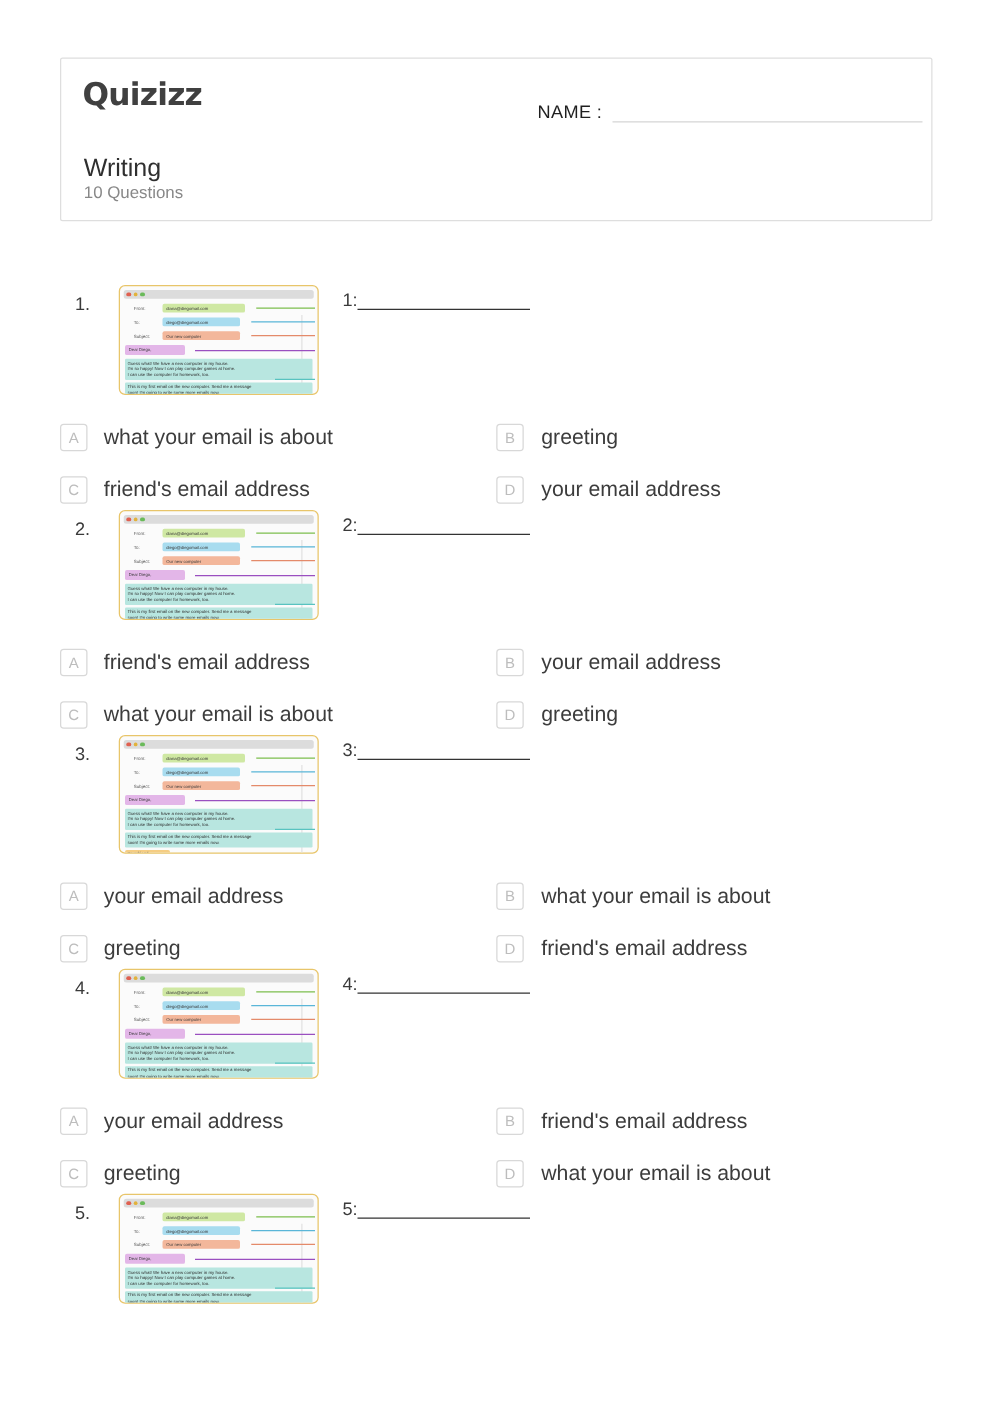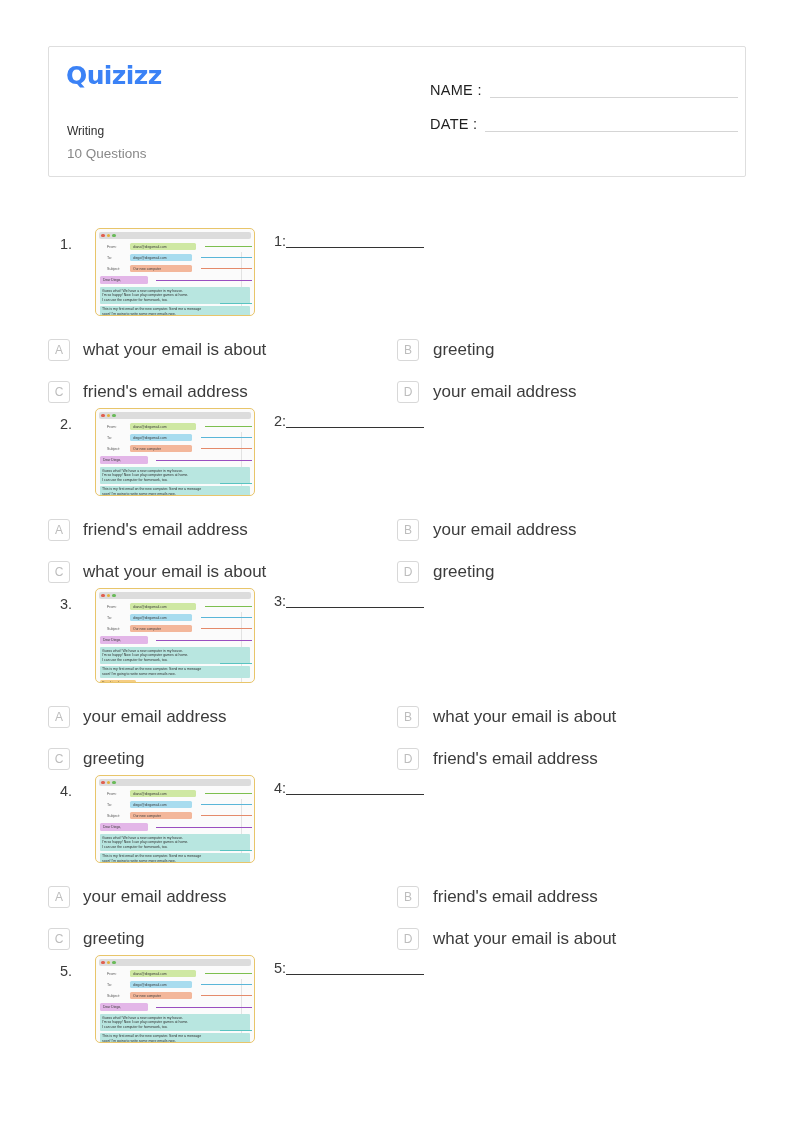--- a/index.html
+++ b/index.html
@@ -32,29 +32,29 @@
     border-radius: 2px;
   }
 
   .brand {
     position: absolute;
     left: 17px;
     top: 14px;
     font-size: 25px;
     font-weight: bold;
     letter-spacing: -0.6px;
-    color: #3b82f6;
+    color: #404040;
     font-family: "DejaVu Sans", sans-serif;
   }
 
   .quiz-title {
     position: absolute;
     left: 18px;
     top: 77px;
-    font-size: 12px;
+    font-size: 20px;
     color: #2f2f2f;
   }
   .quiz-sub {
     position: absolute;
     left: 18px;
     top: 99px;
     font-size: 13.5px;
     color: #888888;
   }
 
@@ -310,24 +310,20 @@
   <div class="header-box">
     <div class="brand">
       <span>Quizizz</span>
     </div>
     <div class="quiz-title">Writing</div>
     <div class="quiz-sub">10 Questions</div>
 
     <div class="field-rows">
       <div class="field-row">
         <span class="field-label">NAME :</span>
-        <span class="field-line"></span>
-      </div>
-      <div class="field-row">
-        <span class="field-label">DATE  :</span>
         <span class="field-line"></span>
       </div>
     </div>
   </div>
 
   <div class="qlist">
       <div class="question">
         <div class="q-top">
           <div class="q-num">1.</div>
           <div class="q-thumb-wrap">

